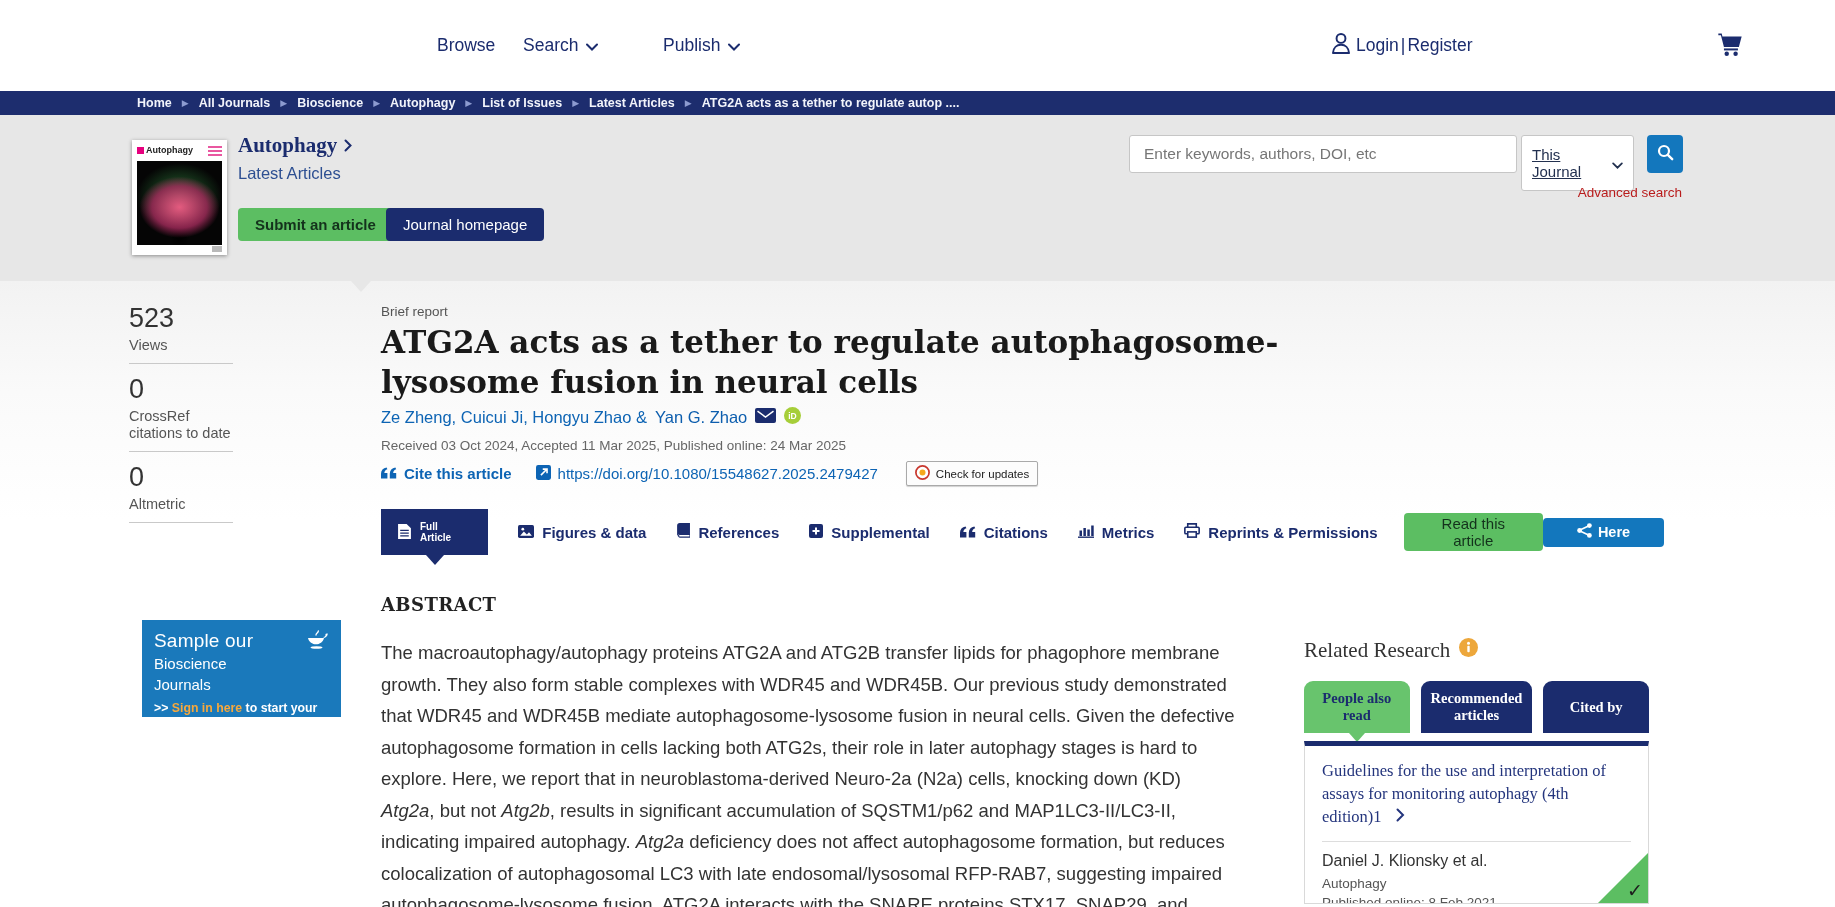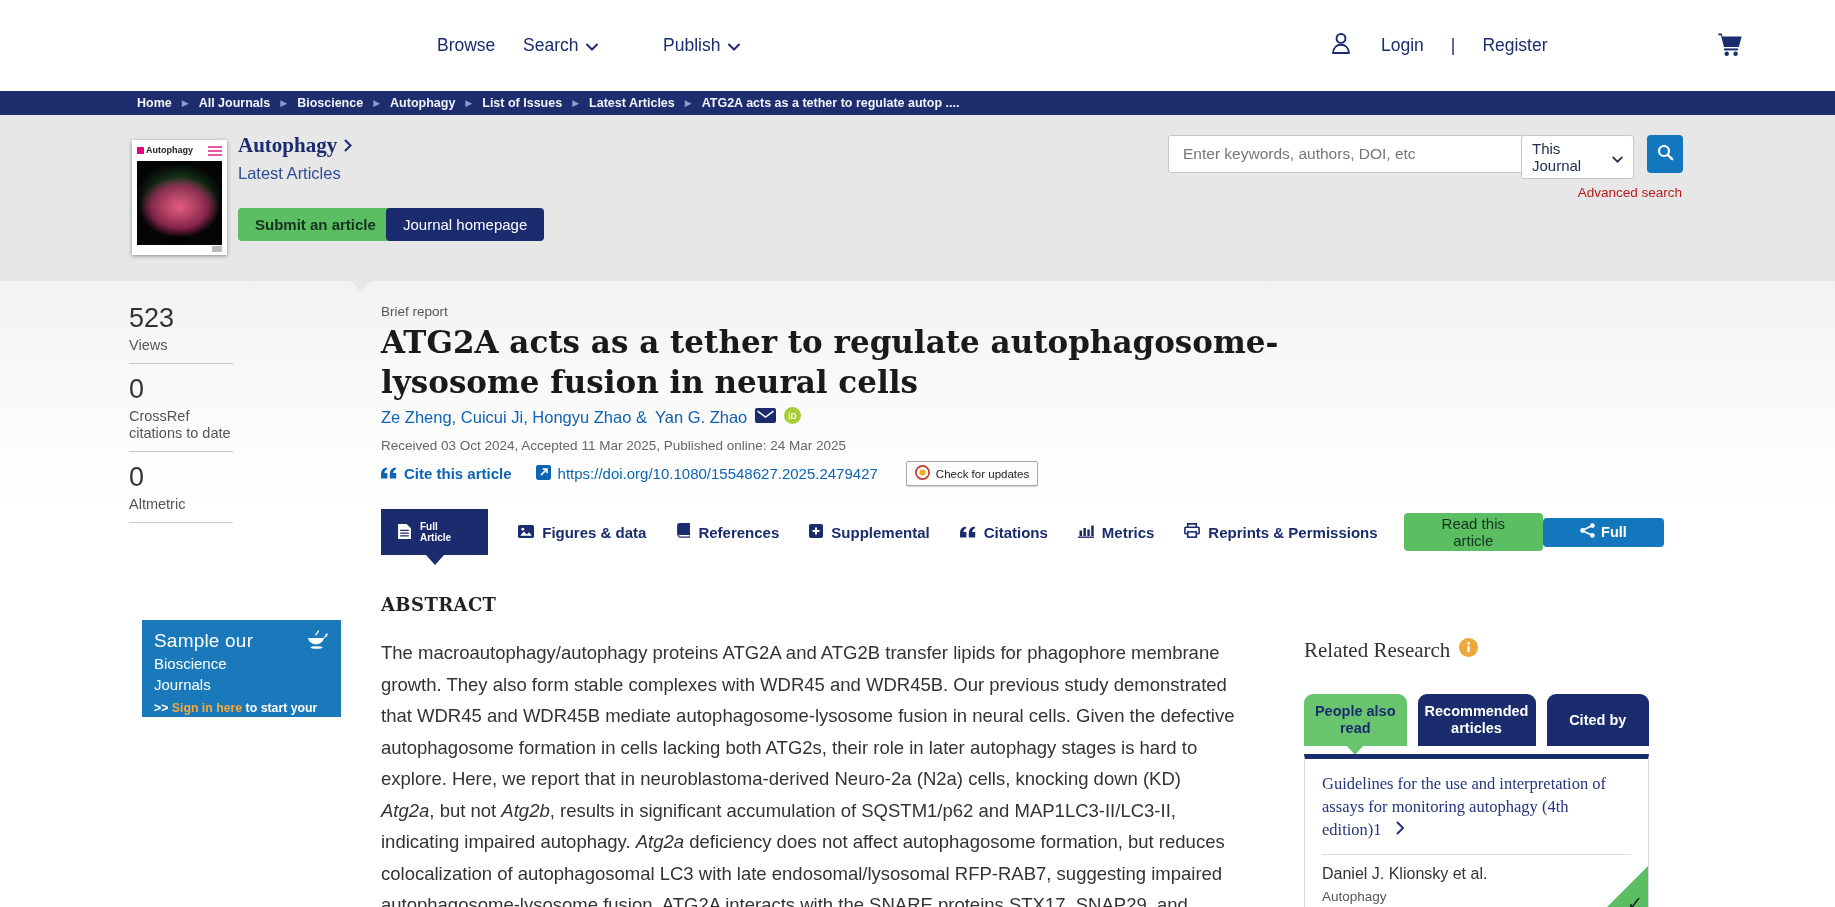--- a/index.html
+++ b/index.html
@@ -7,21 +7,21 @@
   .page{position:relative;width:1835px;height:907px;overflow:hidden;background:#fff;}
 
   
   .topbar{position:absolute;top:0;left:0;width:1835px;height:91px;background:#fff;z-index:4;}
   .logo{position:absolute;left:40px;top:15px;display:flex;align-items:center;gap:13px;cursor:pointer;}
   .brand-text{display:flex;flex-direction:column;}
   .brand-line1{font-size:22px;color:#1b2c6e;font-weight:600;letter-spacing:.2px;}
   .brand-line2{font-size:16px;color:#1b2c6e;margin-top:1px;}
   .topnav-item{position:absolute;top:0;height:91px;display:flex;align-items:center;gap:8px;font-size:17.5px;color:#1b2c6e;font-weight:500;cursor:pointer;}
   .nav-browse{left:437px}.nav-search{left:523px}.nav-publish{left:663px}
-  .account{position:absolute;left:1328px;top:0;height:91px;display:flex;align-items:center;gap:27px;font-size:17.5px;color:#1b2c6e;}
+  .account{position:absolute;left:1328px;top:0;height:91px;display:flex;align-items:center;gap:2px;font-size:17.5px;color:#1b2c6e;}
   .account .lnk{cursor:pointer;}
   .cart{position:absolute;left:1716px;top:0;height:91px;display:flex;align-items:center;cursor:pointer;}
 
   
   .crumbbar{position:absolute;top:91px;left:0;width:1835px;height:24px;background:#1d2d6e;display:flex;align-items:center;padding-left:137px;box-sizing:border-box;gap:10px;z-index:4;}
   .crumb{font-size:12.5px;color:#f2f4fb;font-weight:600;white-space:nowrap;cursor:pointer;}
   .crumb.current{cursor:default;}
   .crumb-sep{font-family:"DejaVu Sans",sans-serif;font-size:9px;color:#8d9bd0;}
 
   
@@ -37,23 +37,23 @@
   .cover-art::before{content:"";position:absolute;inset:0;background:
     radial-gradient(ellipse 62% 48% at 50% 55%, rgba(238,92,132,.95), rgba(165,42,92,.8) 52%, rgba(0,0,0,0) 76%),
     radial-gradient(ellipse 74% 58% at 50% 42%, rgba(70,195,90,.55), rgba(0,0,0,0) 68%),
     radial-gradient(ellipse 16% 34% at 50% 78%, #000 35%, rgba(0,0,0,0) 85%);}
   .cover-foot{position:absolute;bottom:3px;right:5px;width:10px;height:6px;background:#b9b9b9;}
   .jinfo-title{position:absolute;left:238px;top:18px;display:flex;align-items:center;gap:7px;font-family:"Liberation Serif","DejaVu Serif",serif;font-size:21px;font-weight:700;color:#1b2c6e;cursor:pointer;}
   .jinfo-latest{position:absolute;left:238px;top:49px;font-size:16.5px;color:#2d4f92;cursor:pointer;}
   .btn{display:flex;align-items:center;justify-content:center;border:none;border-radius:4px;font-family:inherit;cursor:pointer;}
   .btn-submit{position:absolute;left:238px;top:93px;height:33px;padding:0 17px;background:#5cbe62;color:#14321c;font-size:15px;font-weight:700;}
   .btn-homepage{position:absolute;left:386px;top:93px;height:33px;padding:0 17px;background:#1b2c6e;color:#fff;font-size:15px;font-weight:500;}
-  .search-input{position:absolute;left:1168px;top:20px;width:388px;height:38px;box-sizing:border-box;border:1px solid #c6c6c6;border-radius:3px;padding:0 14px;font-size:15.5px;color:#333;background:#fff;font-family:inherit;}
+  .search-input{position:absolute;left:1129px;top:20px;width:388px;height:38px;box-sizing:border-box;border:1px solid #c6c6c6;border-radius:3px;padding:0 14px;font-size:15.5px;color:#333;background:#fff;font-family:inherit;}
   .search-input::placeholder{color:#767676;}
-  .scope{position:absolute;left:1521px;top:20px;width:113px;height:44px;box-sizing:border-box;border:1px solid #c6c6c6;border-radius:3px;background:#fff;display:flex;align-items:center;justify-content:space-between;padding:0 10px;font-size:15px;color:#22304f;cursor:pointer;}
+  .scope{position:absolute;left:1521px;top:20px;width:113px;height:56px;box-sizing:border-box;border:1px solid #c6c6c6;border-radius:3px;background:#fff;display:flex;align-items:center;justify-content:space-between;padding:0 10px;font-size:15px;color:#22304f;cursor:pointer;text-decoration:underline;}
   .search-btn{position:absolute;left:1647px;top:20px;width:36px;height:38px;background:#1377bd;border:none;border-radius:4px;display:flex;align-items:center;justify-content:center;cursor:pointer;}
   .advanced{position:absolute;left:1530px;top:70px;width:152px;text-align:right;font-size:13.5px;color:#b91c1c;cursor:pointer;}
 
   
   .content{position:absolute;top:281px;left:0;width:1835px;height:626px;background:linear-gradient(180deg,#f2f2f2 0,#fafafa 110px,#fff 240px);z-index:1;}
 
   .metrics{position:absolute;left:129px;top:22px;width:104px;}
   .m-value{font-size:27px;color:#333;}
   .m-label{font-size:14.5px;color:#555;margin-top:3px;line-height:17px;}
   .m-div{border:none;border-top:1px solid #c9c9c9;margin:9px 0 10px;}
@@ -82,21 +82,21 @@
 
   .ad{position:absolute;left:142px;top:339px;width:199px;height:97px;background:#1a79bb;color:#fff;box-sizing:border-box;padding:10px 12px;cursor:pointer;}
   .ad-l1{font-size:19px;letter-spacing:.2px;}
   .ad-l2{font-size:15px;margin-top:3px;line-height:18px;}
   .ad-cta{margin-top:7px;font-size:12.3px;line-height:15.5px;font-weight:700;}
   .ad-cta .orange{color:#f6a83c;cursor:pointer;}
   .ad-lamp{position:absolute;right:10px;top:9px;}
 
   .related{position:absolute;left:1304px;top:357px;width:345px;}
   .rel-head{display:flex;align-items:center;gap:9px;font-family:"Liberation Serif","DejaVu Serif",serif;font-size:21px;color:#333;}
-  .rel-tabs{margin-top:31px;display:flex;gap:11px;}
+  .rel-tabs{margin-top:18px;display:flex;gap:11px;font-family:Liberation Serif, serif;}
   .rtab{box-sizing:border-box;height:52px;display:flex;align-items:center;justify-content:center;text-align:center;font-size:14.5px;font-weight:700;border-radius:9px 9px 0 0;cursor:pointer;padding:0 10px;line-height:17px;}
   .rtab.green{position:relative;width:112px;background:#68c46d;color:#1b2c6e;}
   .rtab.green .notch{position:absolute;bottom:-9px;left:50%;margin-left:-8px;width:0;height:0;border-left:8px solid transparent;border-right:8px solid transparent;border-top:9px solid #68c46d;}
   .rtab.navy{background:#1b2c6e;color:#fff;}
   .rtab.w2{width:118px;}
   .rtab.w3{width:112px;}
   .rel-card{margin-top:8px;background:#fff;border:1px solid #d9d9d9;border-top:5px solid #1b2c6e;position:relative;height:163px;box-sizing:border-box;padding:13px 17px 0;overflow:hidden;}
   .rc-title{font-family:"Liberation Serif","DejaVu Serif",serif;font-size:16.5px;line-height:23px;color:#24357d;cursor:pointer;}
   .rc-chev{margin-left:10px;}
   .rc-div{border:none;border-top:1px solid #ddd;margin:13px 0 0;}
@@ -366,21 +366,21 @@
         <span>
           <svg width="15" height="15" viewBox="0 0 15 15">
               <g fill="#fff">
                 <circle cx="12.4" cy="2.6" r="2.4"></circle>
                 <circle cx="2.6" cy="7.5" r="2.4"></circle>
                 <circle cx="12.4" cy="12.4" r="2.4"></circle>
               </g>
               <path d="M3 7l9-4.3M3 8l9 4.3" stroke="#fff" stroke-width="1.6"></path>
             </svg>
         </span>
-        <span>Full</span>
+        <span>Here</span>
       </button>
     </div>
 
     <h2 class="abs-h" style="margin:0;">ABSTRACT</h2>
     <p class="abs-p" style="margin:0;">
       <span>The macroautophagy/autophagy proteins ATG2A and ATG2B transfer lipids for phagophore membrane growth. They also form stable complexes with WDR45 and WDR45B. Our previous study demonstrated that WDR45 and WDR45B mediate autophagosome-lysosome fusion in neural cells. Given the defective autophagosome formation in cells lacking both ATG2s, their role in later autophagy stages is hard to explore. Here, we report that in neuroblastoma-derived Neuro-2a (N2a) cells, knocking down (KD) </span><span class="it">Atg2a</span><span>, but not </span><span class="it">Atg2b</span><span>, results in significant accumulation of SQSTM1/p62 and MAP1LC3-II/LC3-II, indicating impaired autophagy. </span><span class="it">Atg2a</span><span> deficiency does not affect autophagosome formation, but reduces colocalization of autophagosomal LC3 with late endosomal/lysosomal RFP-RAB7, suggesting impaired autophagosome-lysosome fusion. ATG2A interacts with the SNARE proteins STX17, SNAP29, and VAMP8</span>
     </p>
 
     <div class="ad">
       <span class="ad-lamp">

